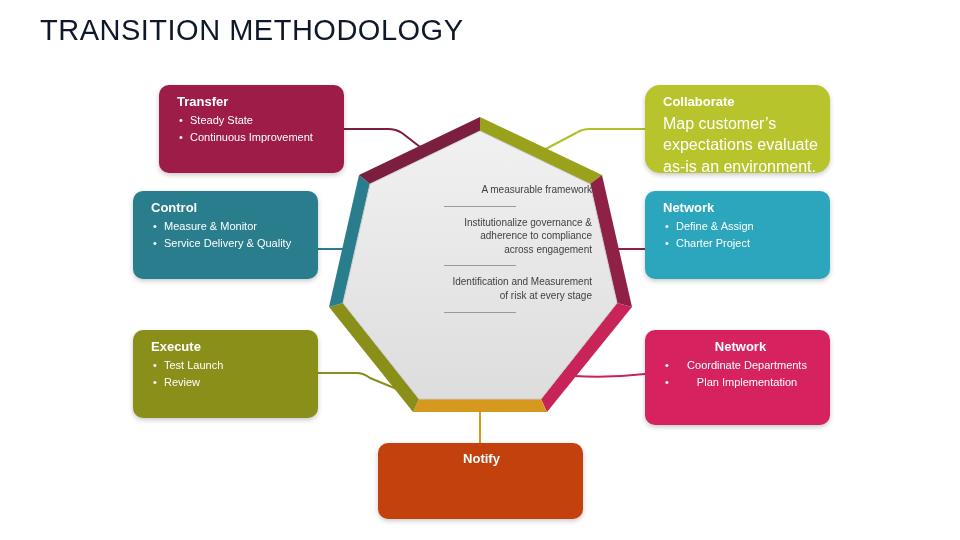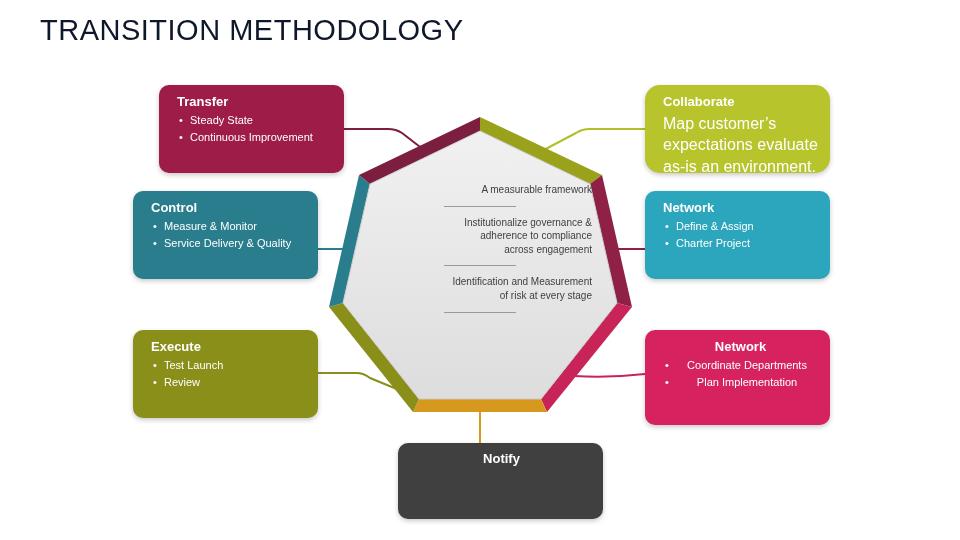--- a/index.html
+++ b/index.html
@@ -143,17 +143,17 @@
   </div>
 
   <div class="box col-right row-3 box-network" style="background: rgb(214, 35, 96);">
     <h3>Network</h3>
     <ul>
       <li>Coordinate Departments</li>
       <li>Plan Implementation</li>
     </ul>
   </div>
 
-  <div class="box box-notify" style="background: #404040; margin-left: 20px;">
+  <div class="box box-notify" style="background: #c2410c;">
     <h3>Notify</h3>
   </div>
 
 </div>
 
 </body></html>

